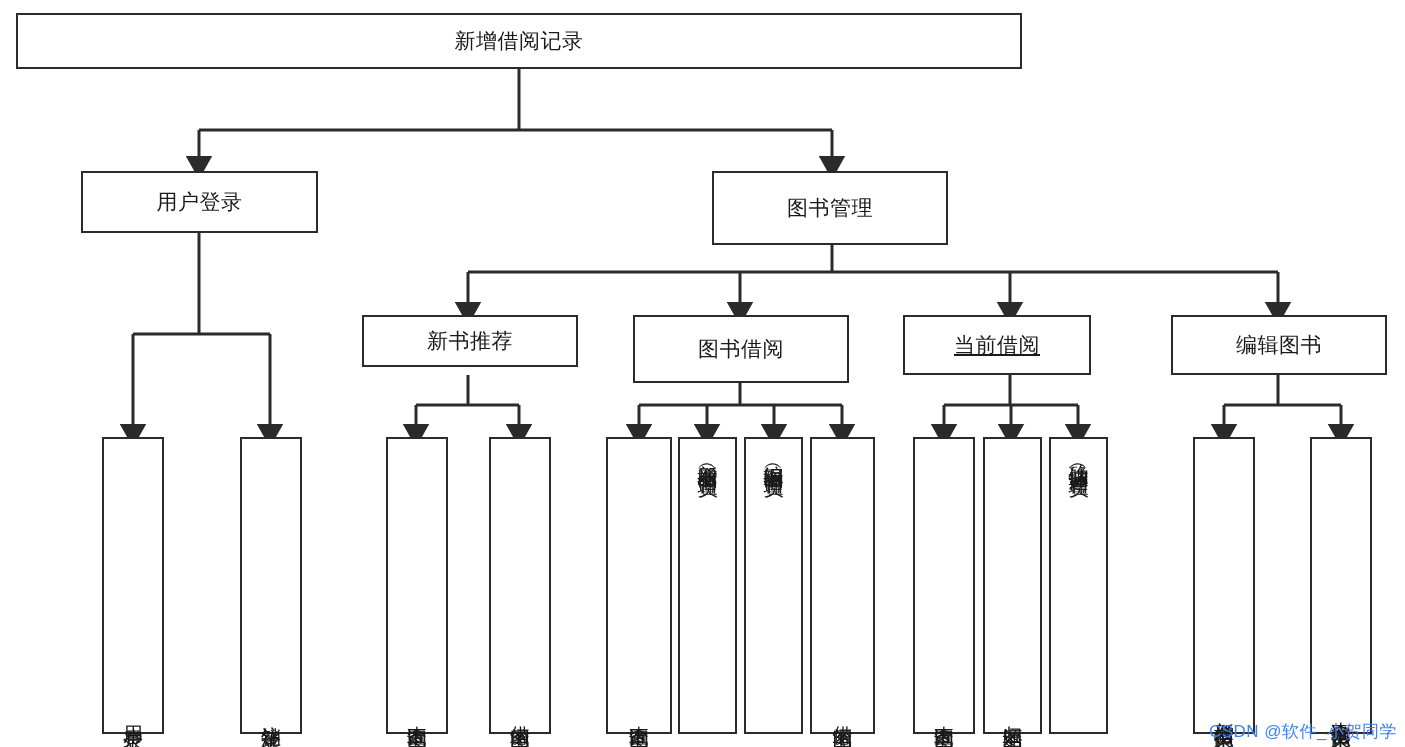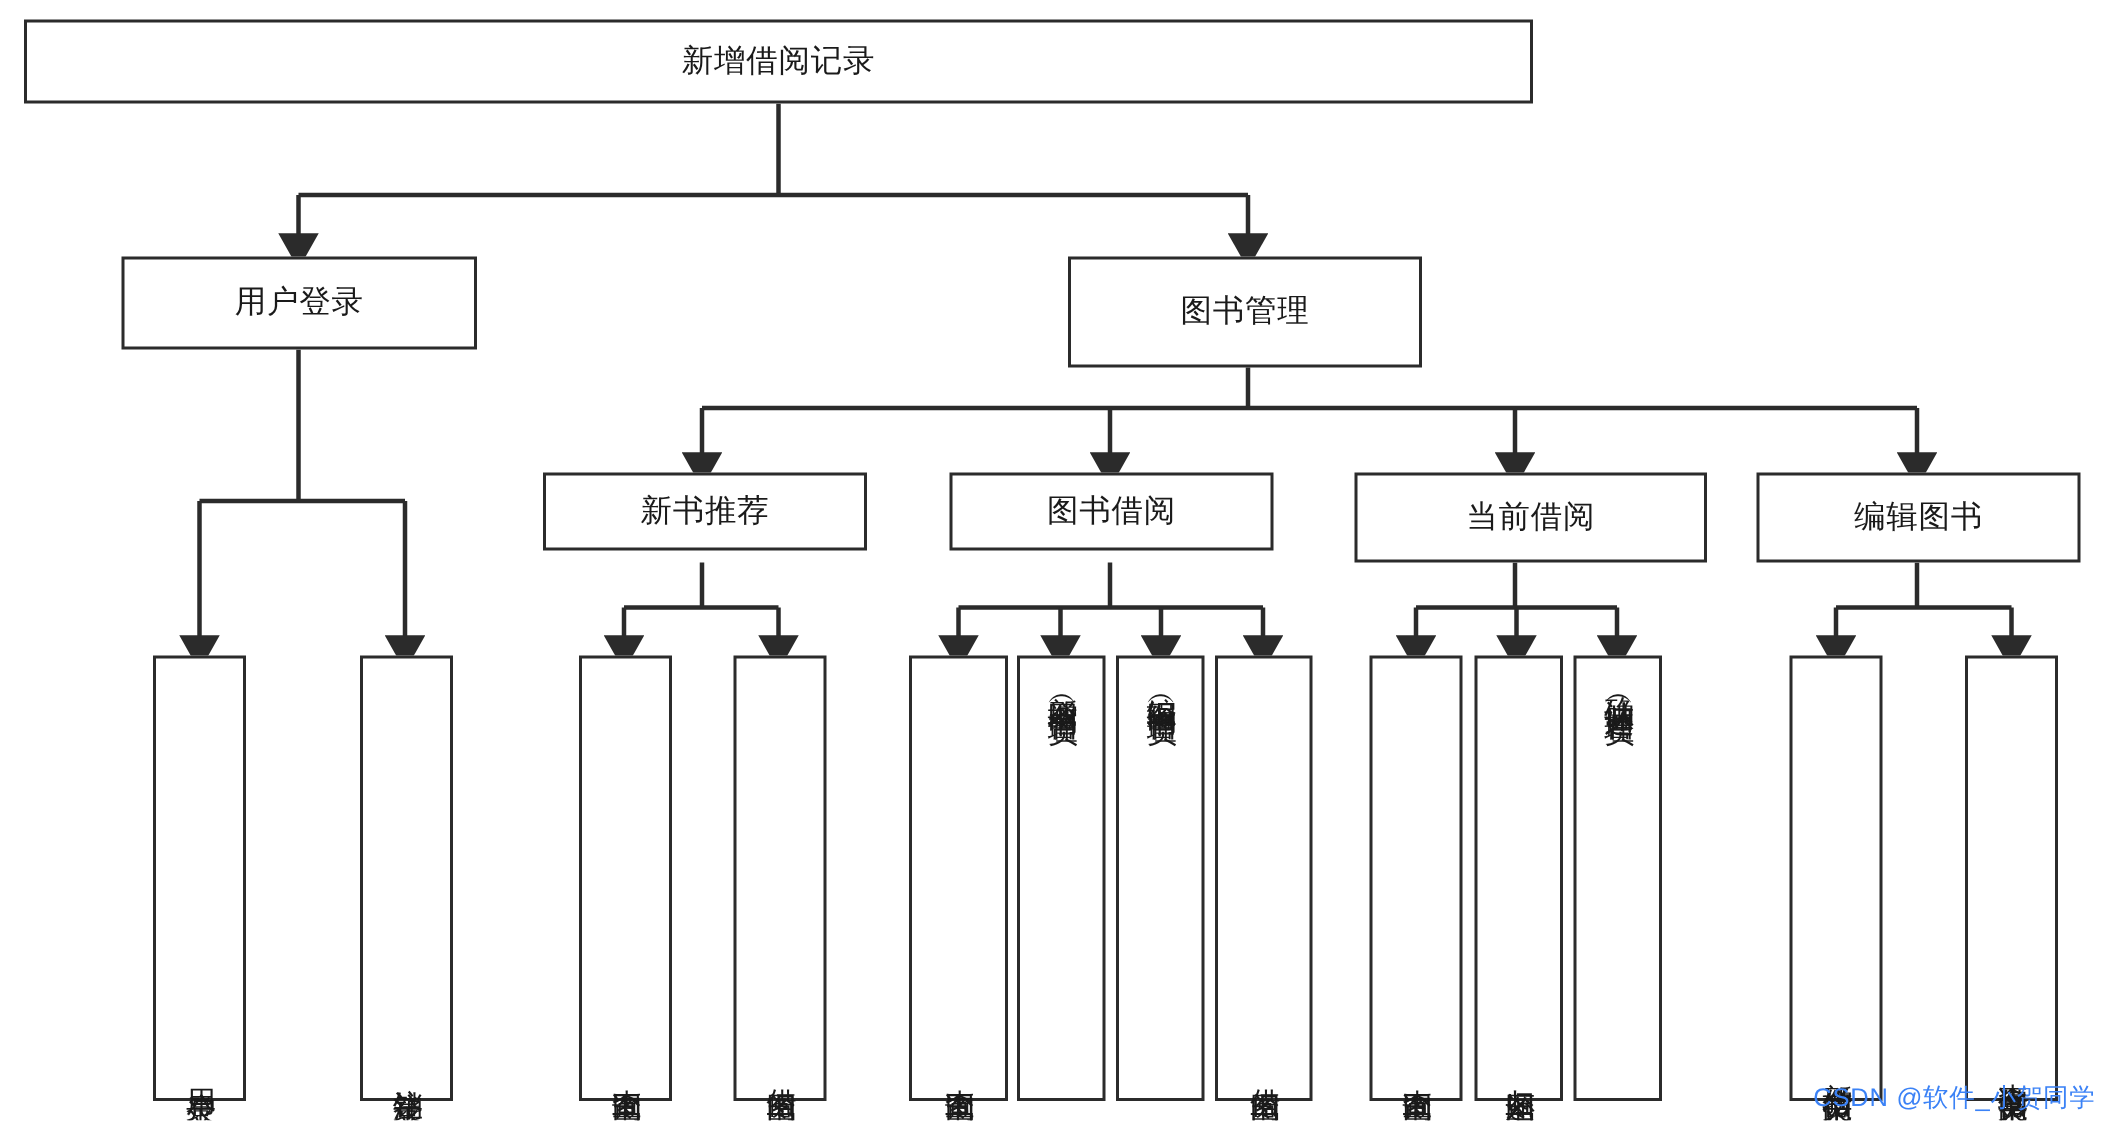--- a/index.html
+++ b/index.html
@@ -132,24 +132,24 @@
   <div class="node horiz" style="left:81px; top:171px; width:237px; height:62px;">
     <span class="label">用户登录</span>
   </div>
   <div class="node horiz" style="left:712px; top:171px; width:236px; height:74px;">
     <span class="label">图书管理</span>
   </div>
 
   <div class="node horiz" style="left:362px; top:315px; width:216px; height:52px;">
     <span class="label">新书推荐</span>
   </div>
-  <div class="node horiz" style="left:633px; top:315px; width:216px; height:52px;text-align:center;">
+  <div class="node horiz" style="left:633px; top:315px; width:216px; height:68px;text-align:center;">
     <span class="label">图书借阅</span>
   </div>
-  <div class="node horiz" style="left:903px; top:315px; width:235px; height:60px;">
+  <div class="node horiz" style="left:903px; top:315px; width:188px; height:60px;text-decoration:underline;">
     <span class="label">当前借阅</span>
   </div>
   <div class="node horiz" style="left:1171px; top:315px; width:216px; height:60px;">
     <span class="label">编辑图书</span>
   </div>
 
   <div class="node vert" style="left:102px; top:437px; width:62px; height:297px;">
     <span class="label">用户登录</span>
   </div>
   <div class="node vert" style="left:240px; top:437px; width:62px; height:297px;">

